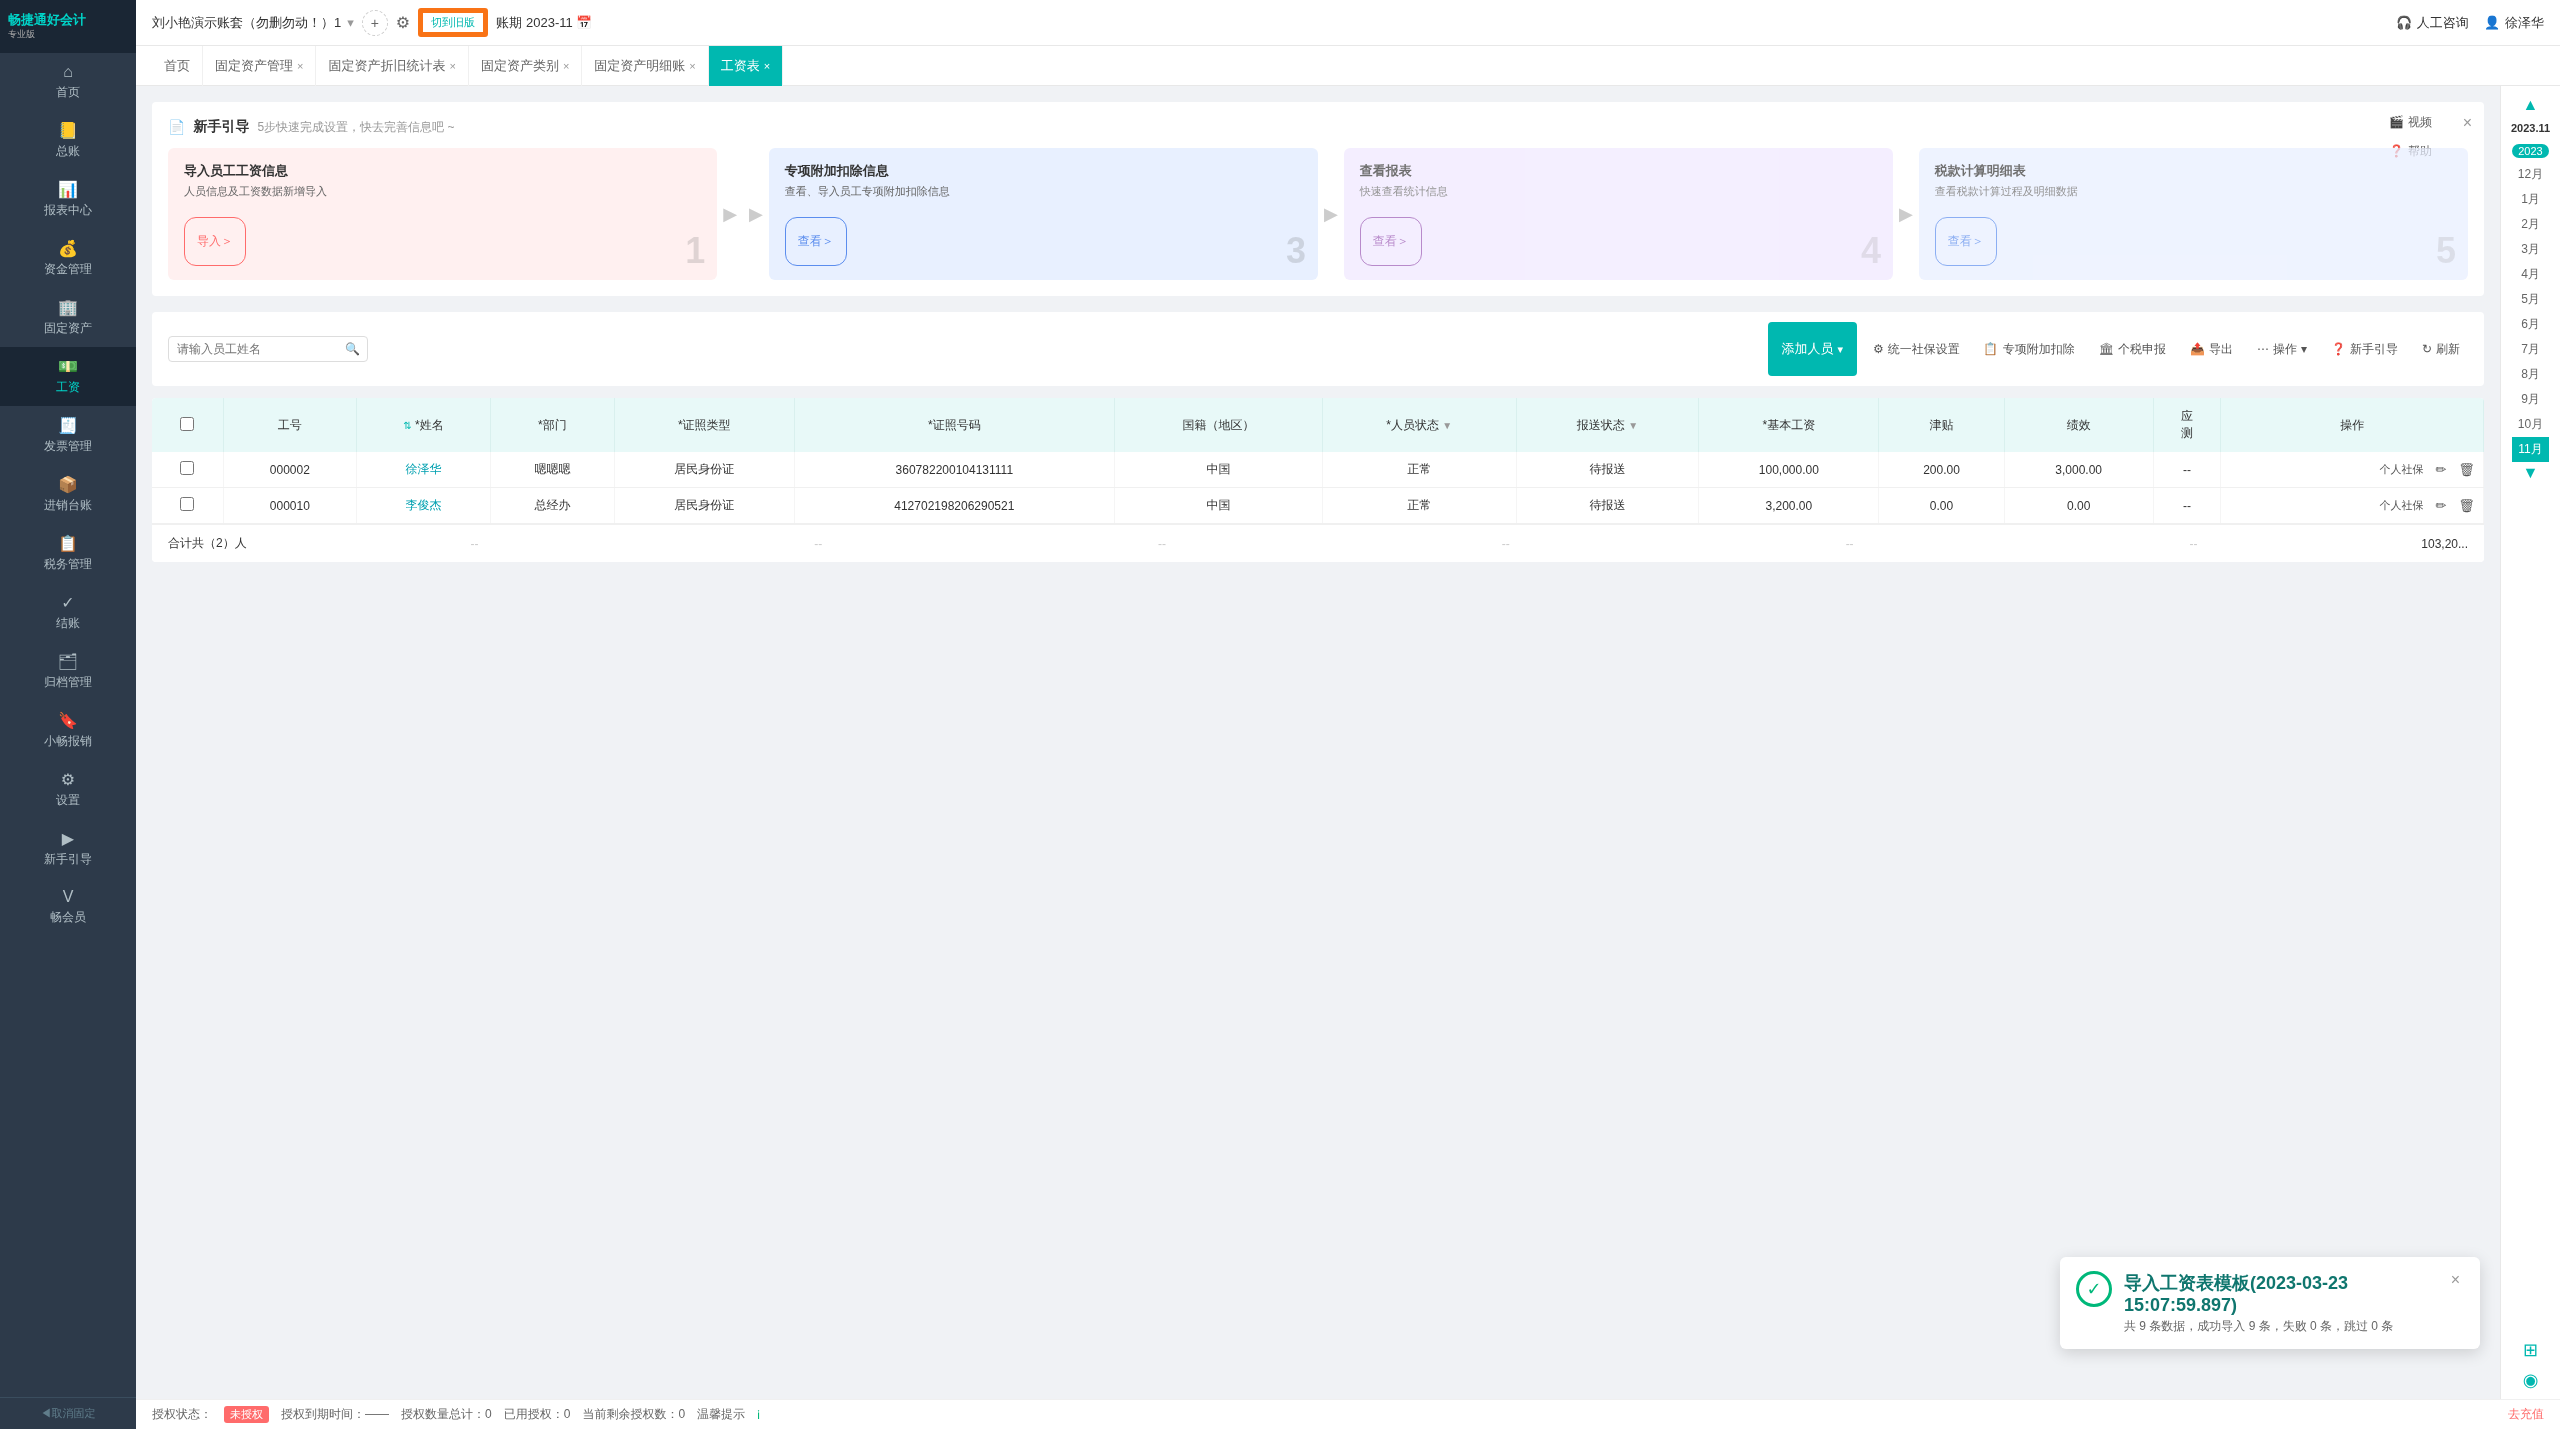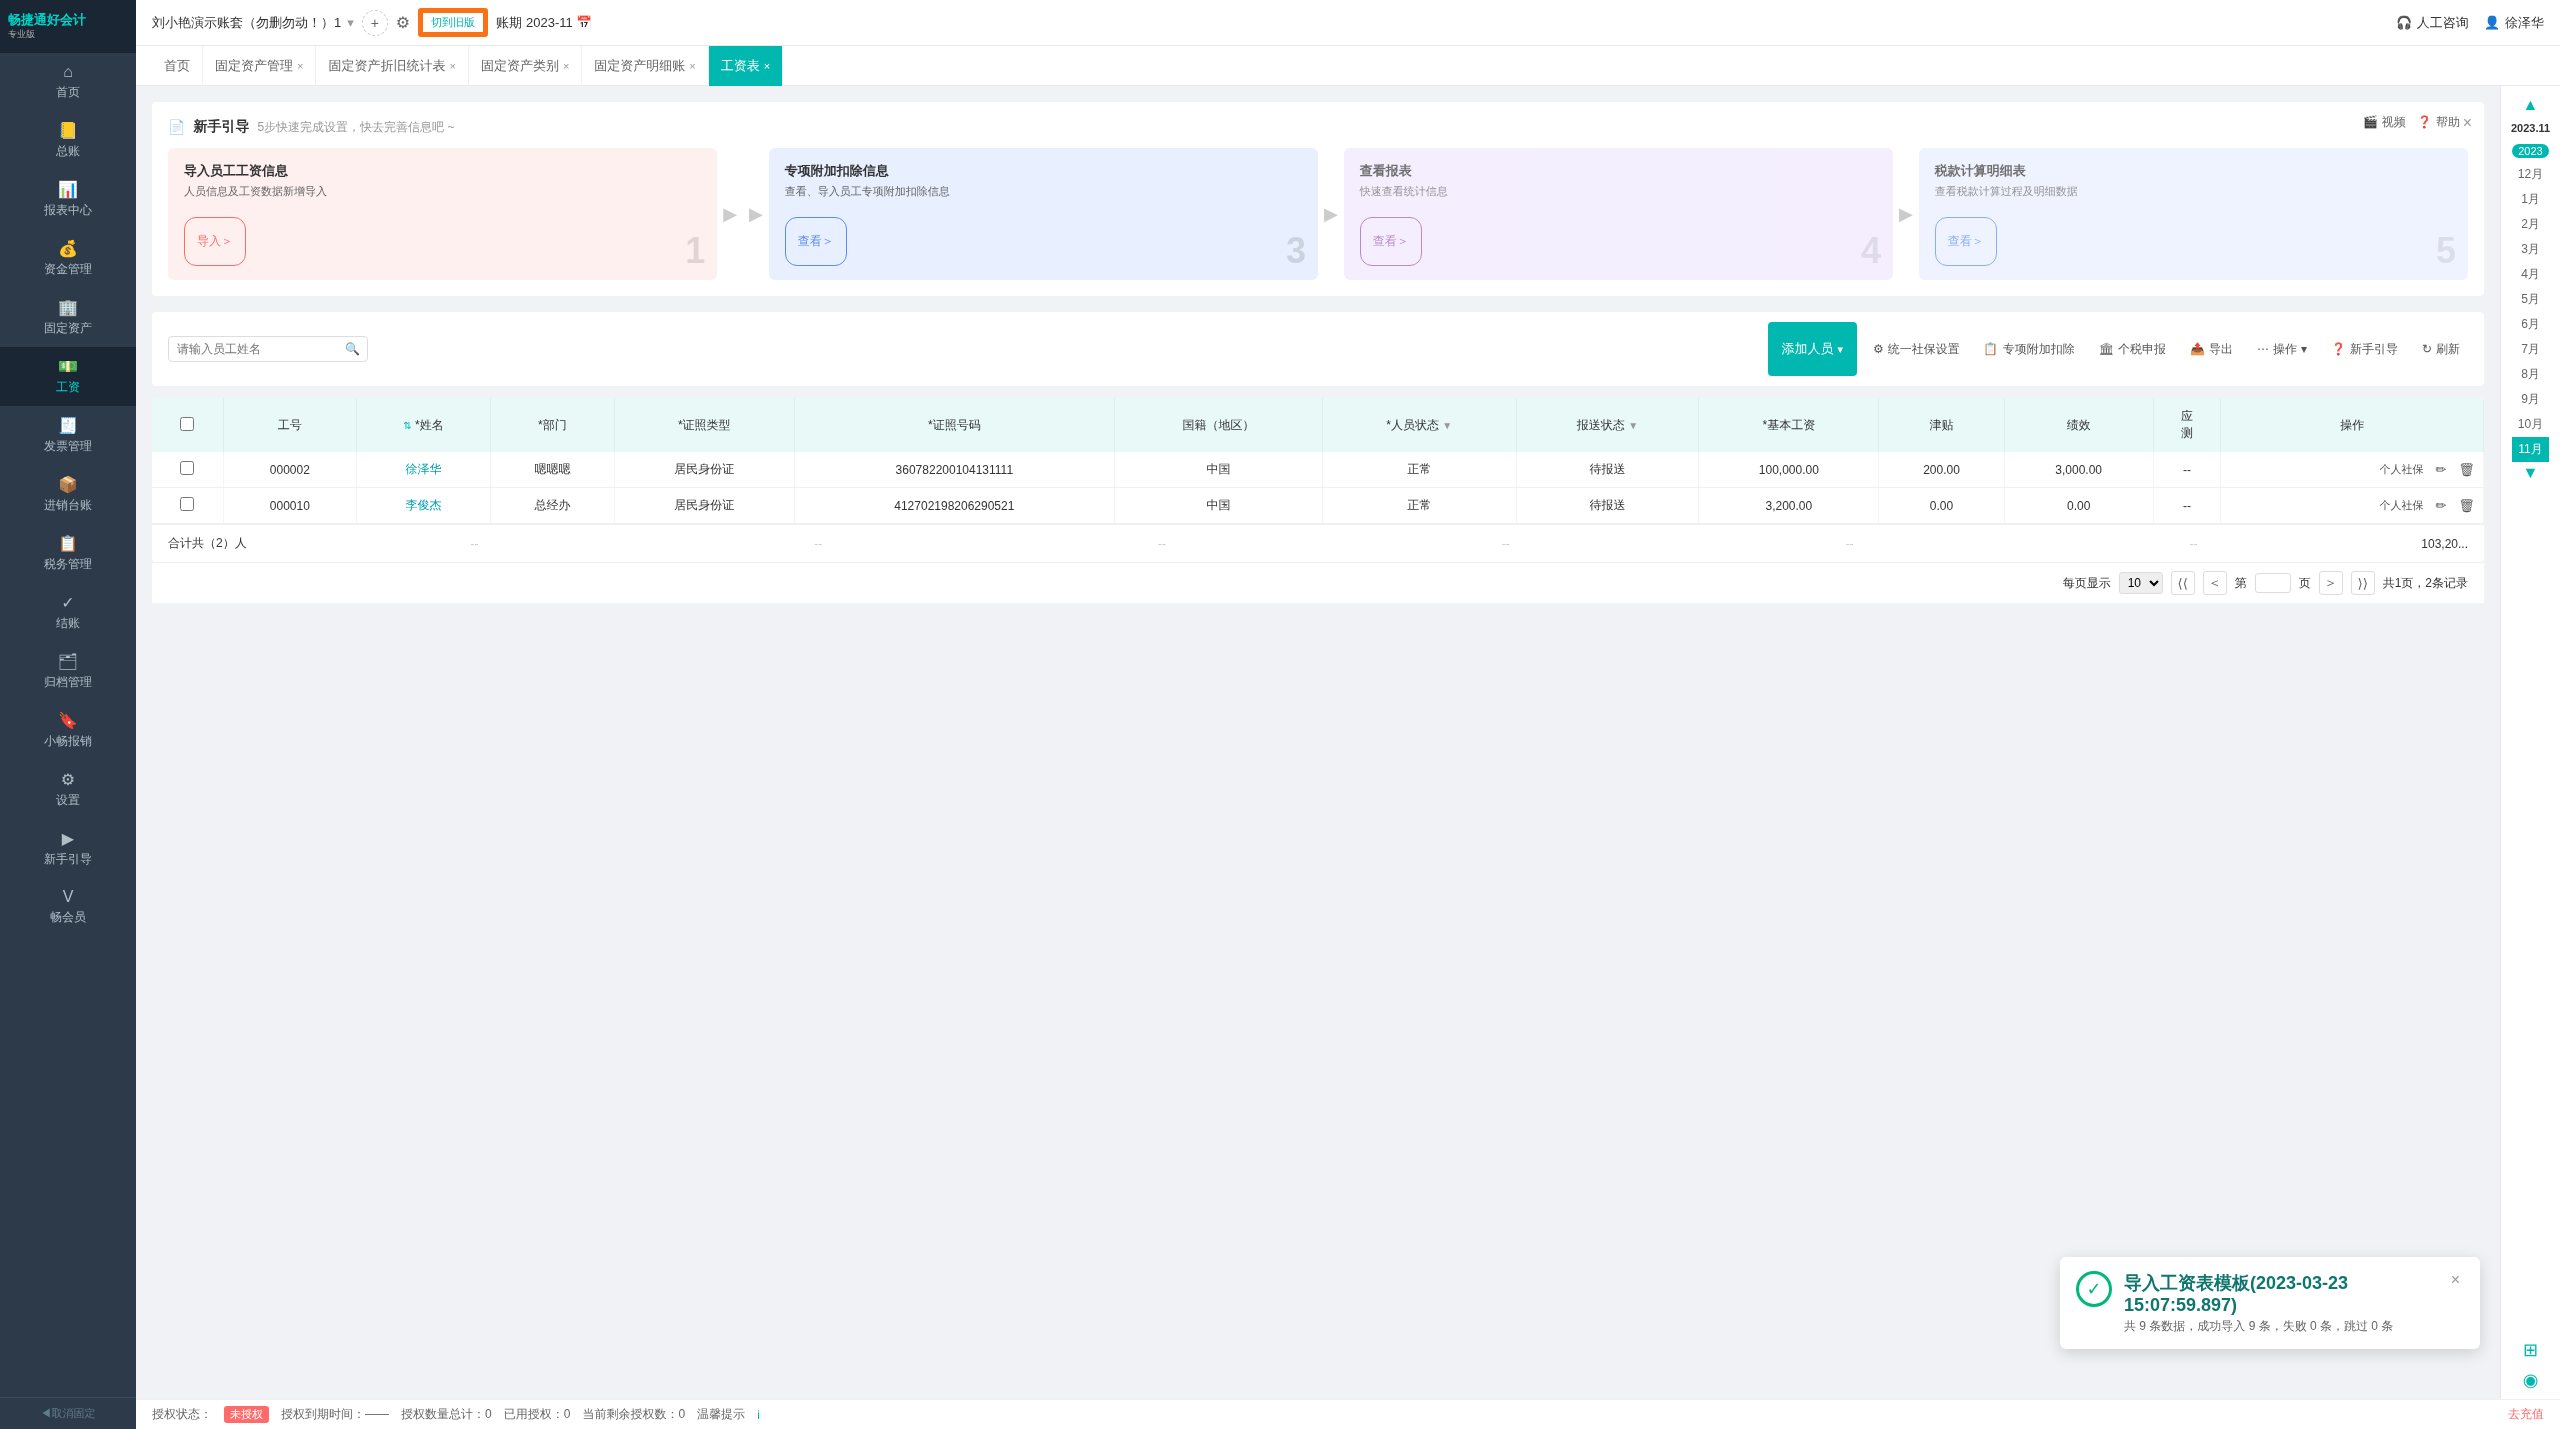--- a/index.html
+++ b/index.html
@@ -57,21 +57,21 @@
     .guide-step .step-title { font-size: 13px; font-weight: bold; color: #333; margin-bottom: 4px; }
     .guide-step .step-desc { font-size: 11px; color: #666; line-height: 1.4; }
     .guide-step .step-btn { margin-top: 18px; background: transparent; border: 1px solid; padding: 15px 12px; border-radius: 12px; font-size: 12px; cursor: pointer; }
     .step1 .step-btn { border-color: #ff6b6b; color: #ff6b6b; }
     .step2 .step-btn { border-color: #00b87a; color: #00b87a; }
     .step3 .step-btn { border-color: #5b8dee; color: #5b8dee; }
     .step4 .step-btn { border-color: #9b59b6; color: #9b59b6; }
     .step5 .step-btn { border-color: #5b8dee; color: #5b8dee; }
     .step-arrow { color: #ccc; font-size: 18px; padding: 0 6px; flex-shrink: 0; }
     .guide-close { position: absolute; top: 12px; right: 12px; cursor: pointer; color: #999; font-size: 16px; }
-    .guide-video-help { position: absolute; top: 12px; right: 24px; display: flex; gap: 12px; font-size: 12px; color: #666; }
+    .guide-video-help { position: absolute; top: 12px; right: 52px; display: flex; gap: 12px; font-size: 12px; color: #666; flex-direction: column; }
     .guide-video-help span { cursor: pointer; }
 
     
     .toolbar { display: flex; align-items: center; gap: 8px; margin-bottom: 12px; background: #fff; padding: 10px 16px; border-radius: 4px; }
     .search-input { border: 1px solid #ddd; border-radius: 4px; padding: 5px 28px 5px 8px; font-size: 12px; width: 200px; outline: none; position: relative; }
     .search-wrap { position: relative; }
     .search-icon { position: absolute; right: 8px; top: 50%; transform: translateY(-50%); color: #999; cursor: pointer; }
     .toolbar-right { margin-left: auto; display: flex; align-items: center; gap: 8px; }
     .add-btn { background: #00b8b0; color: #fff; border: none; padding: 18px 14px; border-radius: 4px; cursor: pointer; font-size: 13px; display: flex; align-items: center; gap: 4px; }
     .add-btn .arrow { font-size: 11px; }
@@ -416,36 +416,20 @@
             <span class="total-dash">--</span>
             <span class="total-dash">--</span>
             <span class="total-dash">--</span>
             <span class="total-dash">--</span>
             <span class="total-dash">--</span>
           </span>
           <span class="footer-amount">103,20...</span>
         </div>
       </div>
 
-      <div class="pagination-bar">
-        <span>每页显示</span>
-        <select class="page-size-select">
-          <option value="10">10</option>
-          <option value="20">20</option>
-          <option value="50">50</option>
-        </select>
-        <button class="page-btn">⟨⟨</button>
-        <button class="page-btn">＜</button>
-        <span>第</span>
-        <input type="text" class="page-input" style="">
-        <span>页</span>
-        <button class="page-btn">＞</button>
-        <button class="page-btn">⟩⟩</button>
-        <span>共1页，2条记录</span>
-      </div>
 
     </div>
 
     <div class="right-panel">
       <div style="display:flex; align-items:center; justify-content:center; gap:2px;">
         <span class="year-nav-btn">▲</span>
       </div>
       <div class="right-panel-title">2023.11</div>
       <div id="right-months">
           <div class="year-badge">2023</div>

